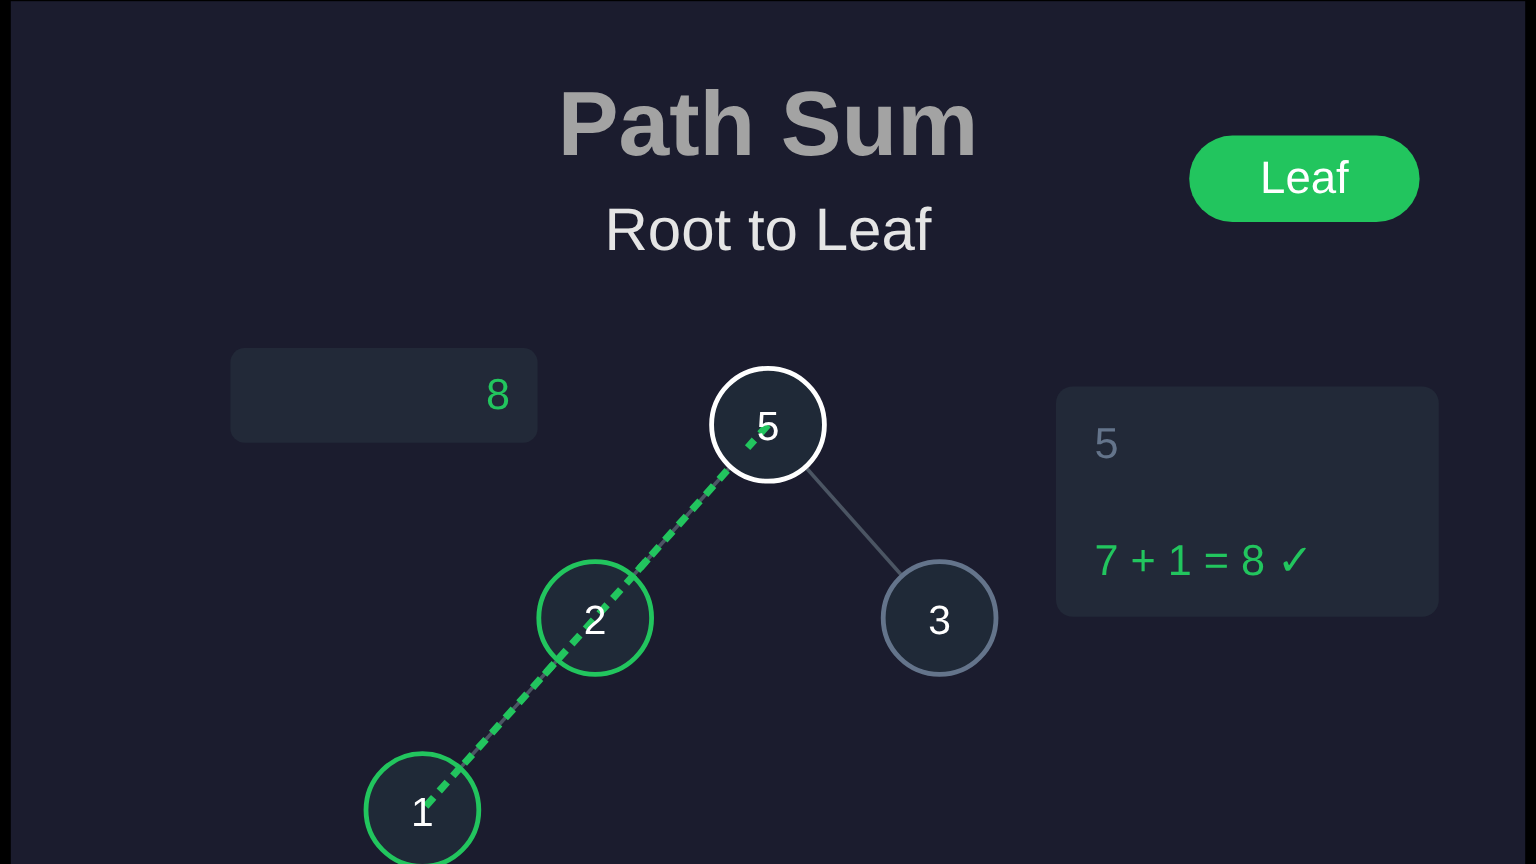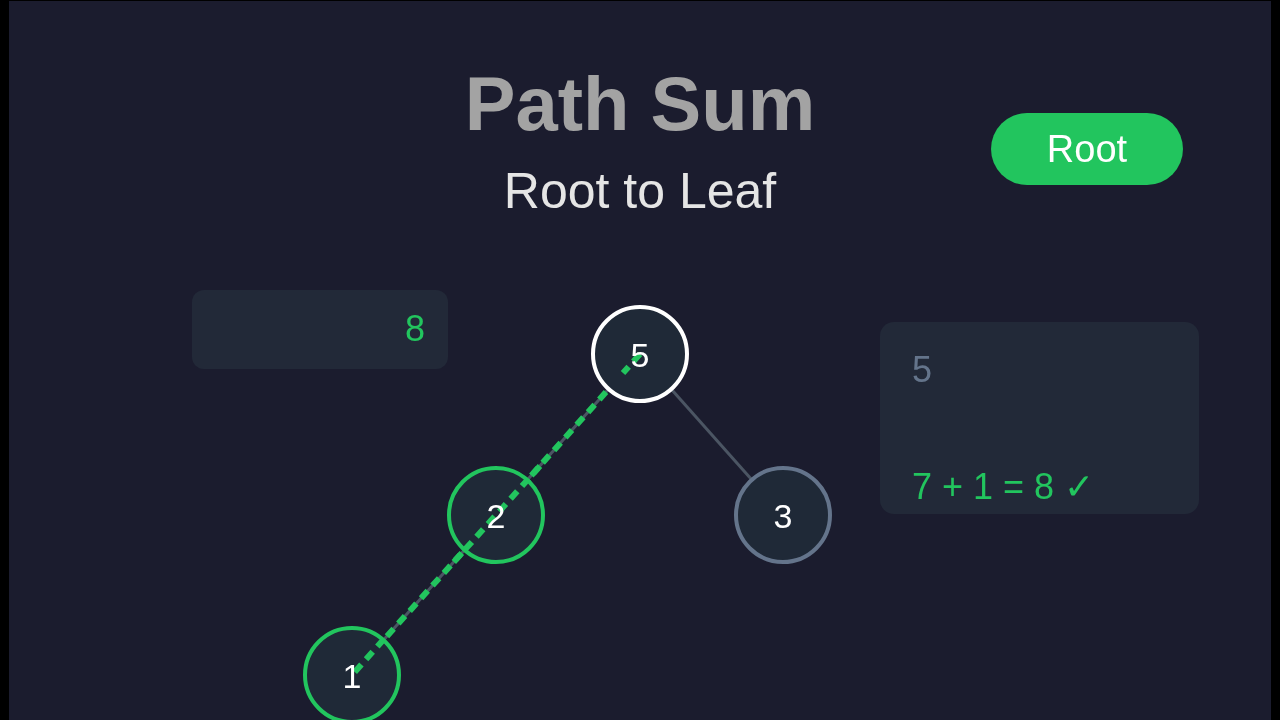--- a/index.html
+++ b/index.html
@@ -91,21 +91,21 @@
       background: #222938;
     }
     .info-line {
       position: absolute;
       left: 32px;
       font-size: 36px;
       line-height: 40px;
       white-space: pre;
     }
     .info-line.muted { color: #64748b; }
-    .info-line.success { color: #22c55e; margin-top: 20px; }
+    .info-line.success { color: #22c55e; }
     svg.tree {
       position: absolute;
       left: 0;
       top: 0;
       width: 1262px;
       height: 719px;
     }
     .node-label {
       font-family: "Liberation Sans", sans-serif;
       font-size: 34px;
@@ -146,21 +146,21 @@
     <g>
       <circle cx="343" cy="674" r="47" fill="#1f2937" stroke="#22c55e" stroke-width="4"></circle>
       <line x1="375" y1="638" x2="343" y2="674" stroke="#22c55e" stroke-width="6" stroke-dasharray="10 7"></line>
       <text class="node-label" x="343" y="687" text-anchor="middle">1</text>
     </g>
   </svg>
 
   <h1 class="title">Path Sum</h1>
   <div class="subtitle">Root to Leaf</div>
 
-  <div class="badge">Root</div>
+  <div class="badge">Leaf</div>
 
   <div class="target-box">
     <span class="target-value">8</span>
   </div>
 
   <div class="info-box">
     <div class="info-line muted" style="top: 28px;">5</div>
     <div class="info-line success" style="top: 125px;">7 + 1 = 8 ✓</div>
   </div>
 

